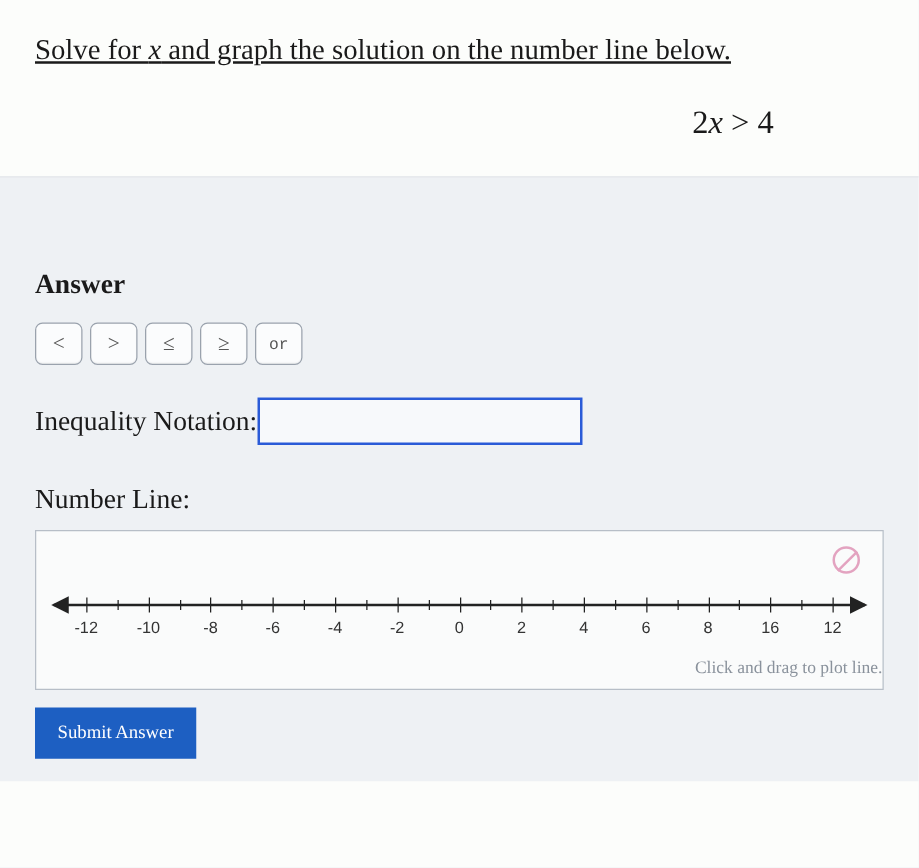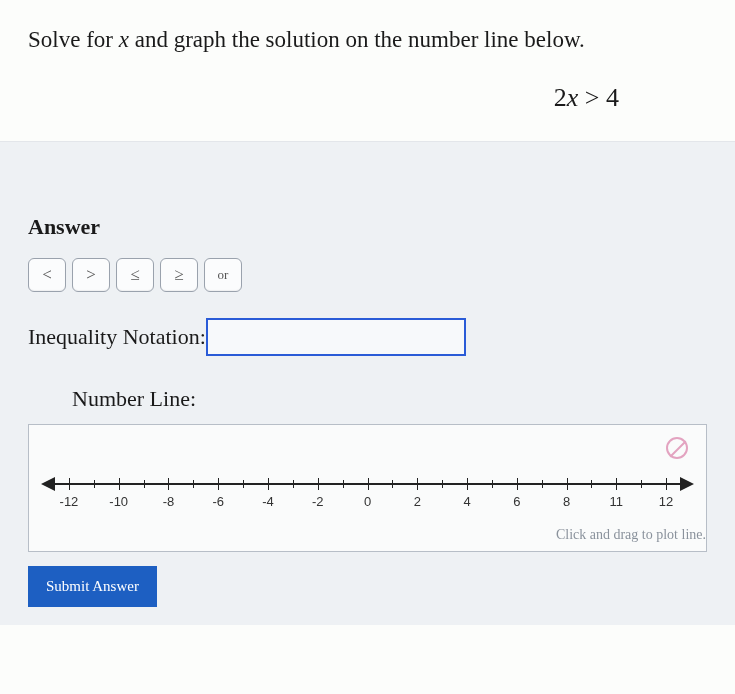--- a/index.html
+++ b/index.html
@@ -13,20 +13,21 @@
     color: #1a1a1a;
     overflow: hidden;
   }
   .page {
     padding: 24px 28px 0 28px;
   }
   .prompt {
     font-size: 23px;
     line-height: 1.35;
     margin-bottom: 28px;
+    text-decoration: underline;
   }
   .varx { font-style: italic; font-family: 'Times New Roman', serif; }
   .equation {
     text-align: right;
     font-size: 26px;
     padding-right: 88px;
     margin-bottom: 28px;
     font-family: 'Times New Roman', serif;
   }
   .answer-panel {
@@ -53,21 +54,21 @@
     border-radius: 6px;
     font-size: 17px;
     font-family: 'Times New Roman', serif;
     display: flex;
     align-items: center;
     justify-content: center;
     cursor: pointer;
     color: #555;
     box-shadow: inset 0 -1px 1px rgba(0,0,0,0.05);
   }
-  .op-btn.or-btn { font-size: 13px; font-family: Liberation Serif, serif; }
+  .op-btn.or-btn { font-size: 13px; font-family: Liberation Mono, monospace; }
   .ineq-row {
     display: flex;
     align-items: center;
     margin-bottom: 30px;
   }
   .ineq-label {
     font-size: 22px;
   }
   .ineq-input {
     width: 260px;
@@ -75,21 +76,20 @@
     border: 2px solid #2a5bd7;
     background: #f7f9fb;
     font-size: 18px;
     padding: 4px 8px;
     outline: none;
     font-family: Georgia, serif;
   }
   .nl-label {
     font-size: 22px;
     margin-bottom: 12px;
-    margin-left: 44px;
   }
   .nl-box {
     background: #fafbfb;
     border: 1px solid #b7bec7;
     padding: 14px 12px 8px 12px;
     position: relative;
     height: 128px;
   }
   .no-symbol {
     position: absolute;
@@ -240,21 +240,21 @@
           <div class="tick major" style="left: 65.3333%;"></div>
           <div class="tick-label" style="left: 65.3333%;">4</div>
           <div class="tick minor" style="left: 69.1667%;"></div>
           <div class="tick major" style="left: 73%;"></div>
           <div class="tick-label" style="left: 73%;">6</div>
           <div class="tick minor" style="left: 76.8333%;"></div>
           <div class="tick major" style="left: 80.6667%;"></div>
           <div class="tick-label" style="left: 80.6667%;">8</div>
           <div class="tick minor" style="left: 84.5%;"></div>
           <div class="tick major" style="left: 88.3333%;"></div>
-          <div class="tick-label" style="left: 88.3333%;">11</div>
+          <div class="tick-label" style="left: 88.3333%;">16</div>
           <div class="tick minor" style="left: 92.1667%;"></div>
           <div class="tick major" style="left: 96%;"></div>
           <div class="tick-label" style="left: 96%;">12</div>
         </div>
     </div>
     <div class="nl-hint">Click and drag to plot line.</div>
   </div>
 
   <button class="submit-btn">Submit Answer</button>
 </div>

